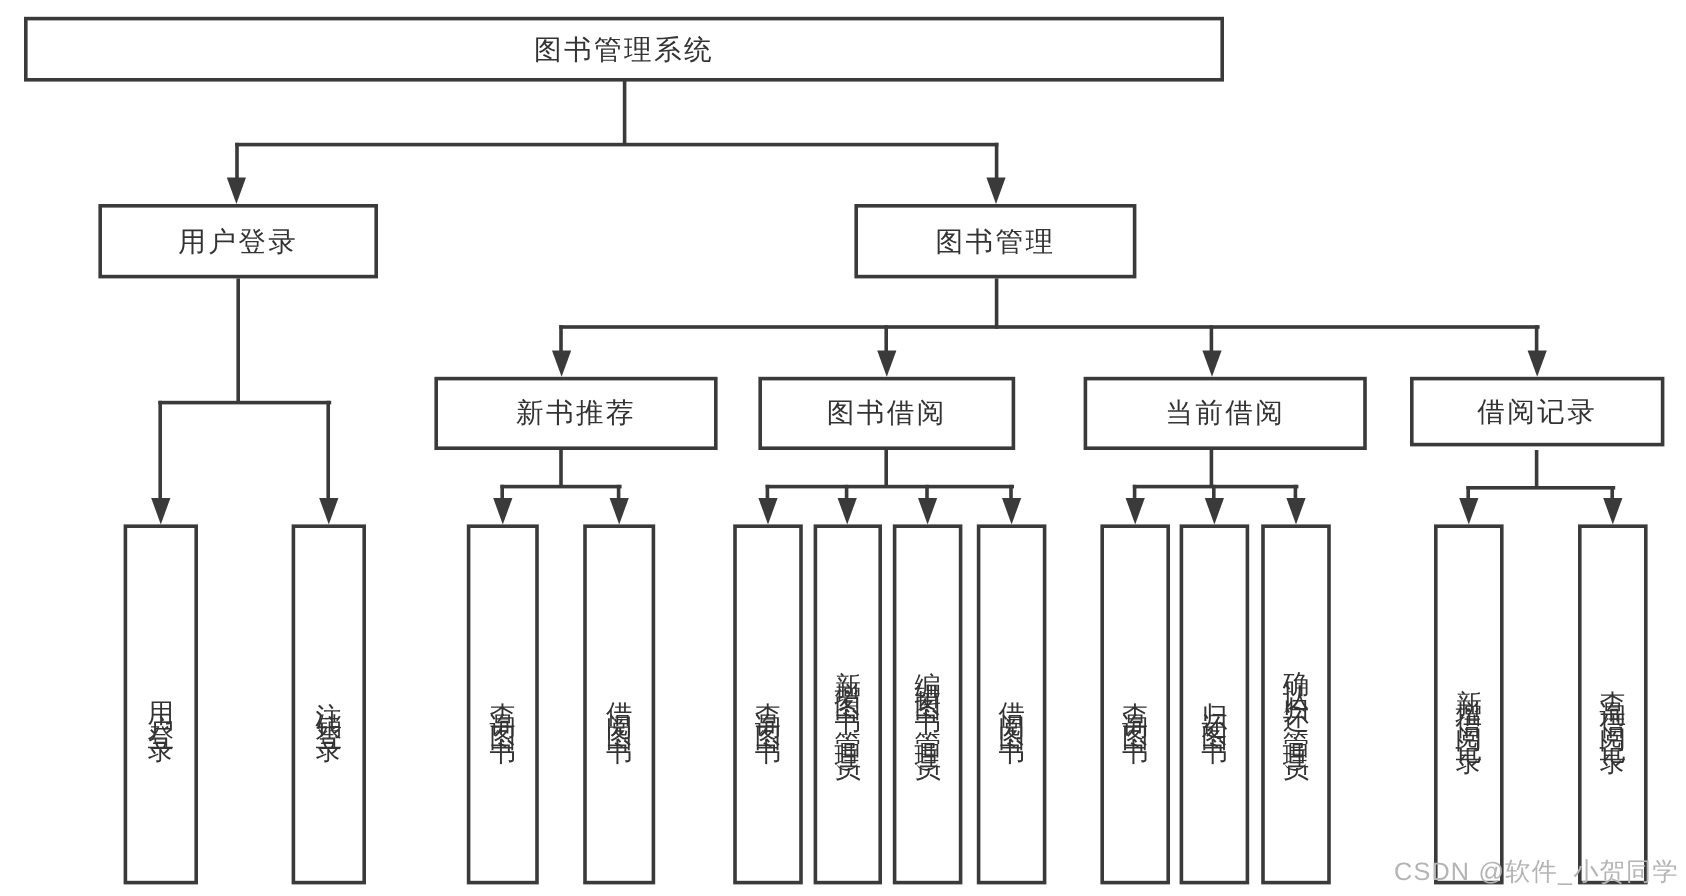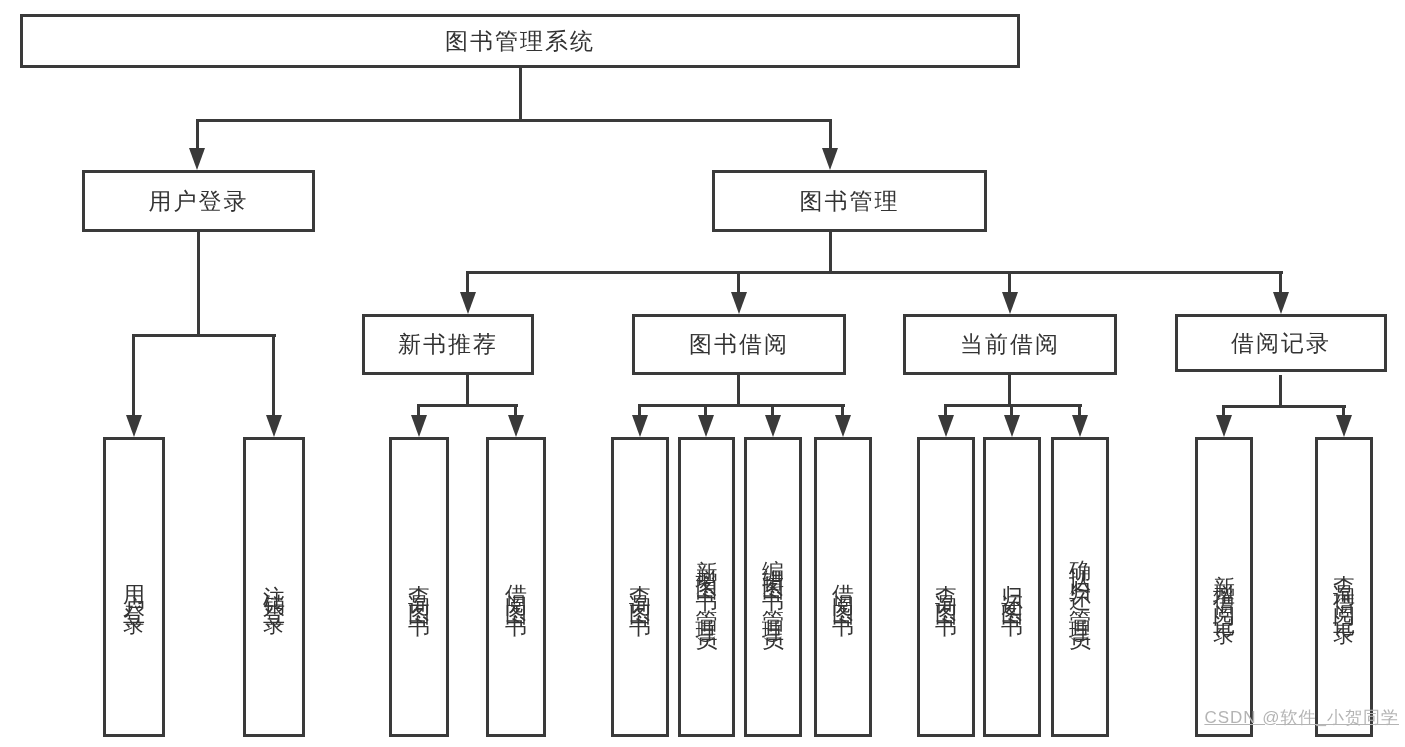--- a/index.html
+++ b/index.html
@@ -44,66 +44,65 @@
   .arrow {
     position: absolute;
     width: 0; height: 0;
     border-left: 8px solid transparent;
     border-right: 8px solid transparent;
     border-top: 22px solid var(--line);
   }
   .watermark {
     position: absolute;
     right: 6px;
-    bottom: 18px;
-    font-size: 17px;
+    bottom: 7px;
+    font-size: 21px;
     color: var(--wm);
     z-index: 5;
     letter-spacing: 1px;
-    text-decoration: underline;
   }
 </style>
 </head>
 <body>
 
 <div class="stage">
 
   <div class="node" style="left:20px;top:14px;width:1000px;height:54px">图书管理系统</div>
 
   <div class="vline" style="left:519px;top:67px;height:54px"></div>
   <div class="hline" style="left:196px;top:119px;width:636px"></div>
   <div class="vline" style="left:196px;top:119px;height:31px"></div>
   <div class="arrow" style="left:189px;top:148px"></div>
   <div class="vline" style="left:829px;top:119px;height:31px"></div>
   <div class="arrow" style="left:822px;top:148px"></div>
 
   <div class="node" style="left:82px;top:170px;width:233px;height:62px">用户登录</div>
-  <div class="node" style="left:712px;top:170px;width:275px;height:62px">图书管理</div>
+  <div class="node" style="left:712px;top:170px;width:235px;height:62px">图书管理</div>
 
   <div class="vline" style="left:197px;top:232px;height:104px"></div>
   <div class="hline" style="left:132px;top:334px;width:144px"></div>
   <div class="vline" style="left:132px;top:334px;height:83px"></div>
   <div class="arrow" style="left:126px;top:415px"></div>
   <div class="vline" style="left:272px;top:334px;height:83px"></div>
   <div class="arrow" style="left:266px;top:415px"></div>
 
   <div class="vline" style="left:829px;top:232px;height:42px"></div>
   <div class="hline" style="left:466px;top:271px;width:817px"></div>
   <div class="vline" style="left:466px;top:271px;height:23px"></div>
   <div class="arrow" style="left:460px;top:292px"></div>
   <div class="vline" style="left:737px;top:271px;height:23px"></div>
   <div class="arrow" style="left:731px;top:292px"></div>
   <div class="vline" style="left:1008px;top:271px;height:23px"></div>
   <div class="arrow" style="left:1002px;top:292px"></div>
   <div class="vline" style="left:1279px;top:271px;height:23px"></div>
   <div class="arrow" style="left:1273px;top:292px"></div>
 
-  <div class="node" style="left:362px;top:314px;width:172px;height:61px">新书推荐</div>
+  <div class="node" style="left:362px;top:314px;width:236px;height:61px">新书推荐</div>
   <div class="node" style="left:632px;top:314px;width:214px;height:61px">图书借阅</div>
-  <div class="node" style="left:903px;top:314px;width:214px;height:61px">当前借阅</div>
+  <div class="node" style="left:903px;top:314px;width:236px;height:61px">当前借阅</div>
   <div class="node" style="left:1175px;top:314px;width:212px;height:58px">借阅记录</div>
 
   <div class="vline" style="left:466px;top:375px;height:31px"></div>
   <div class="hline" style="left:417px;top:404px;width:101px"></div>
   <div class="vline" style="left:417px;top:404px;height:13px"></div>
   <div class="arrow" style="left:411px;top:415px"></div>
   <div class="vline" style="left:514px;top:404px;height:13px"></div>
   <div class="arrow" style="left:508px;top:415px"></div>
 
   <div class="vline" style="left:737px;top:375px;height:31px"></div>

